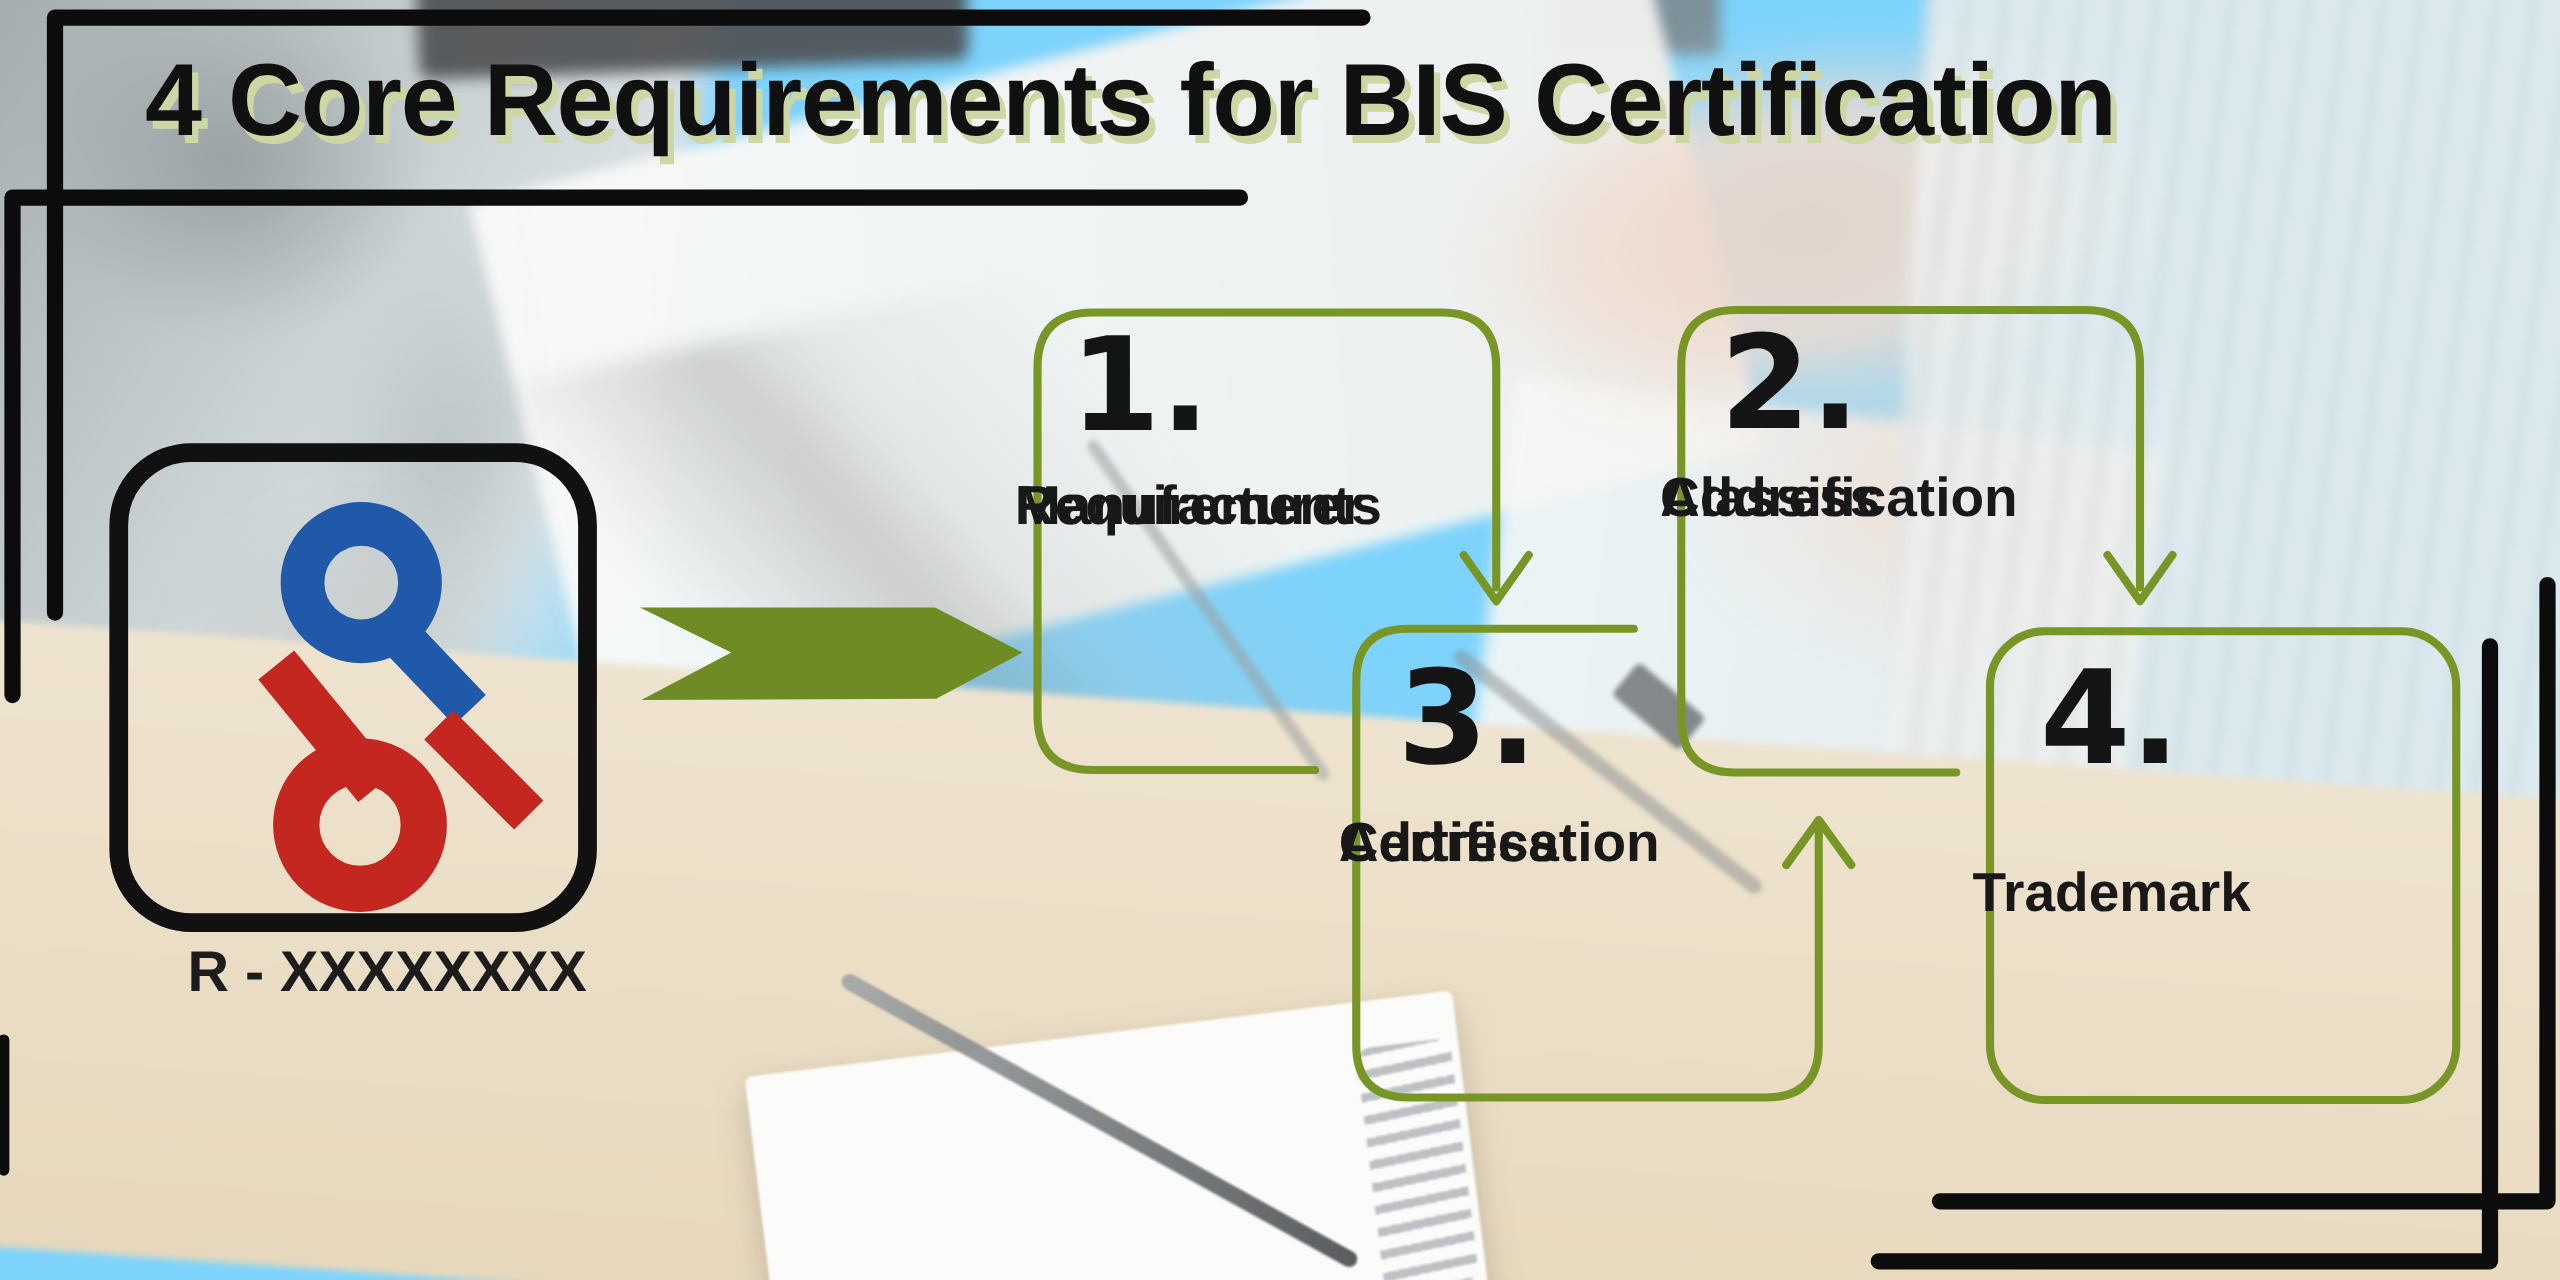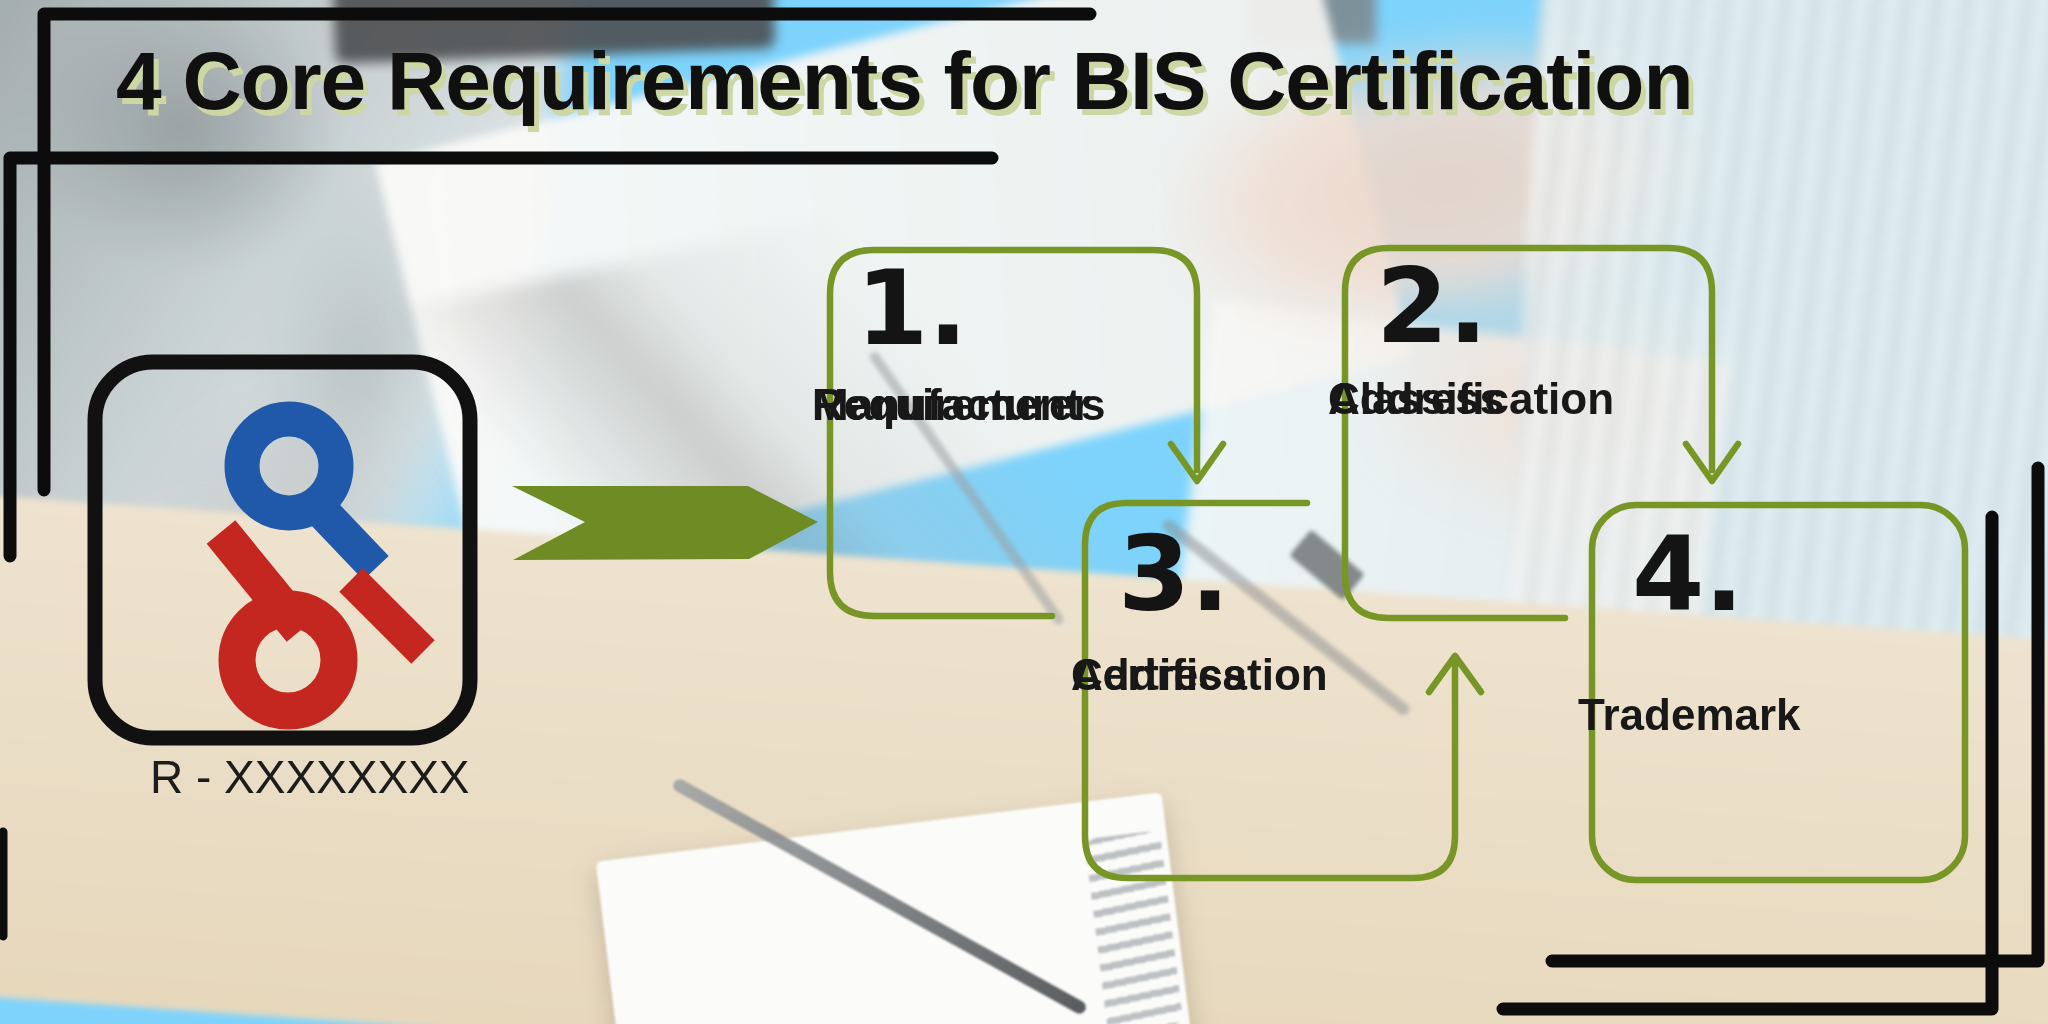--- a/index.html
+++ b/index.html
@@ -71,21 +71,21 @@
     transform:rotate(40deg);filter:blur(2px);opacity:.7;border-radius:4px;}
   
   .layer{left:0;top:0;width:2048px;height:1024px;}
   
   .title{left:116px;top:34px;width:1860px;margin:0;
     font-size:82px;font-weight:700;letter-spacing:-1px;color:#101010;
     text-shadow:5px 6px 0 #ccd7a4;white-space:nowrap;}
   
   .is-line{left:172px;top:270px;font-size:41px;font-weight:700;color:#2b2b2b;white-space:nowrap;}
   .is-line .dashes{position:static;margin-left:32px;letter-spacing:1px;font-weight:700;}
-  .r-line{left:150px;top:750px;font-size:46px;font-weight:400;color:#1c1c1c;
+  .r-line{left:150px;top:750px;font-size:46px;font-weight:700;color:#1c1c1c;
     letter-spacing:0px;white-space:nowrap;}
   
   .step-num{font-family:"DejaVu Sans",sans-serif;font-size:104px;font-weight:700;
     color:#141414;line-height:1;}
   .step-lines{width:400px;text-align:center;font-size:44px;font-weight:700;
     color:#181818;line-height:66px;}
   .n1{left:856px;top:256px;} .l1{left:812px;top:372px;}
   .n2{left:1376px;top:254px;} .l2{left:1328px;top:366px;}
   .n3{left:1118px;top:522px;} .l3{left:1071px;top:642px;}
   .n4{left:1632px;top:522px;} .l4{left:1578px;top:682px;}

